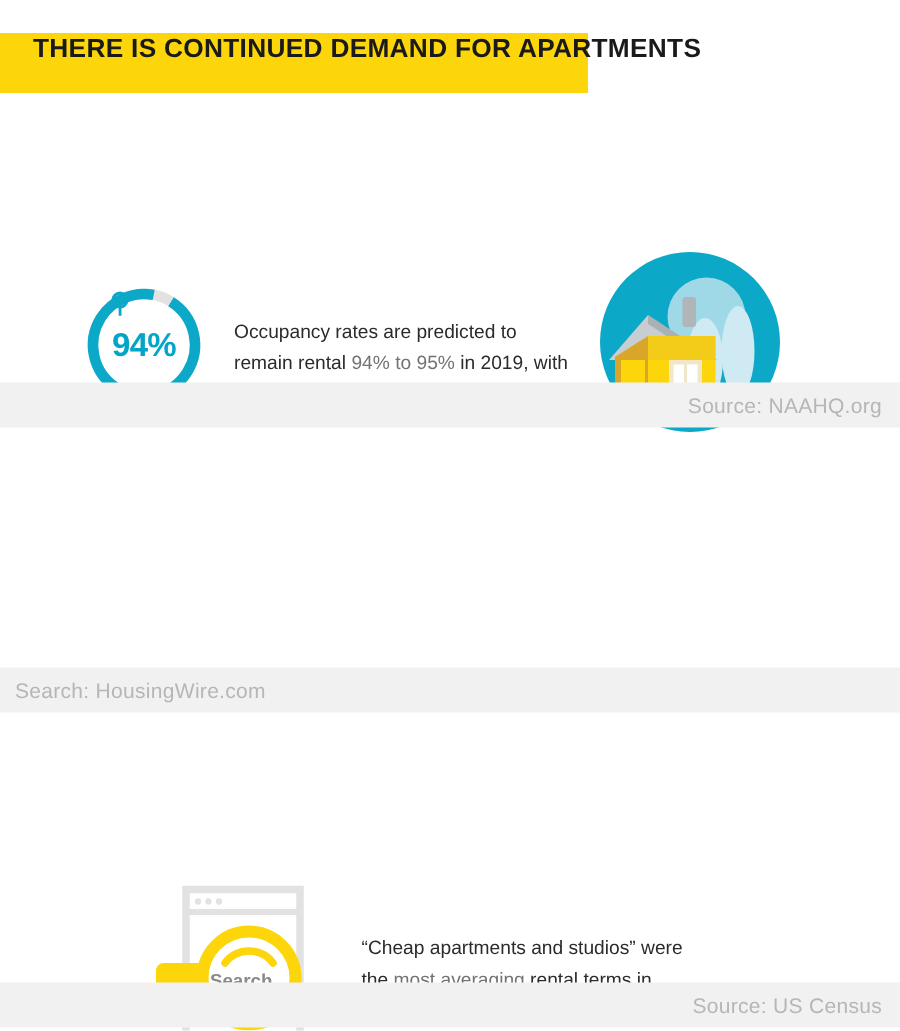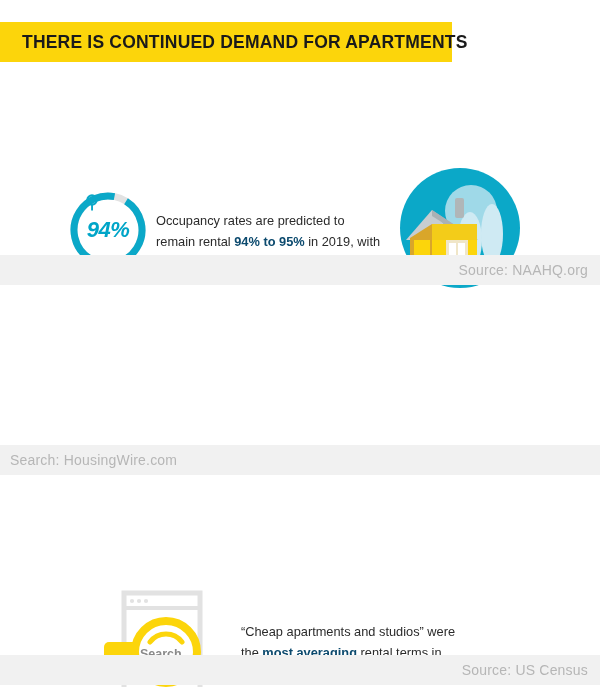--- a/index.html
+++ b/index.html
@@ -13,25 +13,24 @@
     font-family: "Liberation Sans", sans-serif;
     overflow: hidden;
     position: relative;
   }
 
   
   .header-banner {
     position: absolute;
     left: 0;
     top: 22px;
-    width: 452px;
+    width: 392px;
     height: 40px;
     background: #fcd50b;
     display: flex;
-    align-items: center;
   }
   .header-title {
     margin-left: 22px;
     font-size: 17.5px;
     font-weight: bold;
     letter-spacing: 0.2px;
     color: #1a1a1a;
     white-space: nowrap;
   }
 
@@ -66,33 +65,32 @@
   .band1 .source-text, .band3 .source-text { margin-right: 12px; }
   .band2 .source-text { margin-left: 10px; }
 
   
   .body-text {
     position: absolute;
     font-size: 12.8px;
     line-height: 21px;
     color: #2b2b2b;
   }
-  .body-text b { font-weight: bold; color: #0c4a6e; }
+  .body-text b { font-weight: normal; color: #737373; }
 
   .text1 { left: 156px; top: 130px;  width: 230px; }
   .text2 { left: 241px; top: 336px;  width: 225px; }
 
   
   .donut-wrap {
     position: absolute;
-    left: 66px;
+    left: 54px;
     top: 108px;
     width: 84px;
     height: 84px;
-    font-style: italic;
   }
   .donut-svg { display: block; }
   .donut-label {
     position: absolute;
     left: 0; top: 0;
     width: 84px; height: 84px;
     display: flex;
     align-items: center;
     justify-content: center;
     font-size: 22px;

